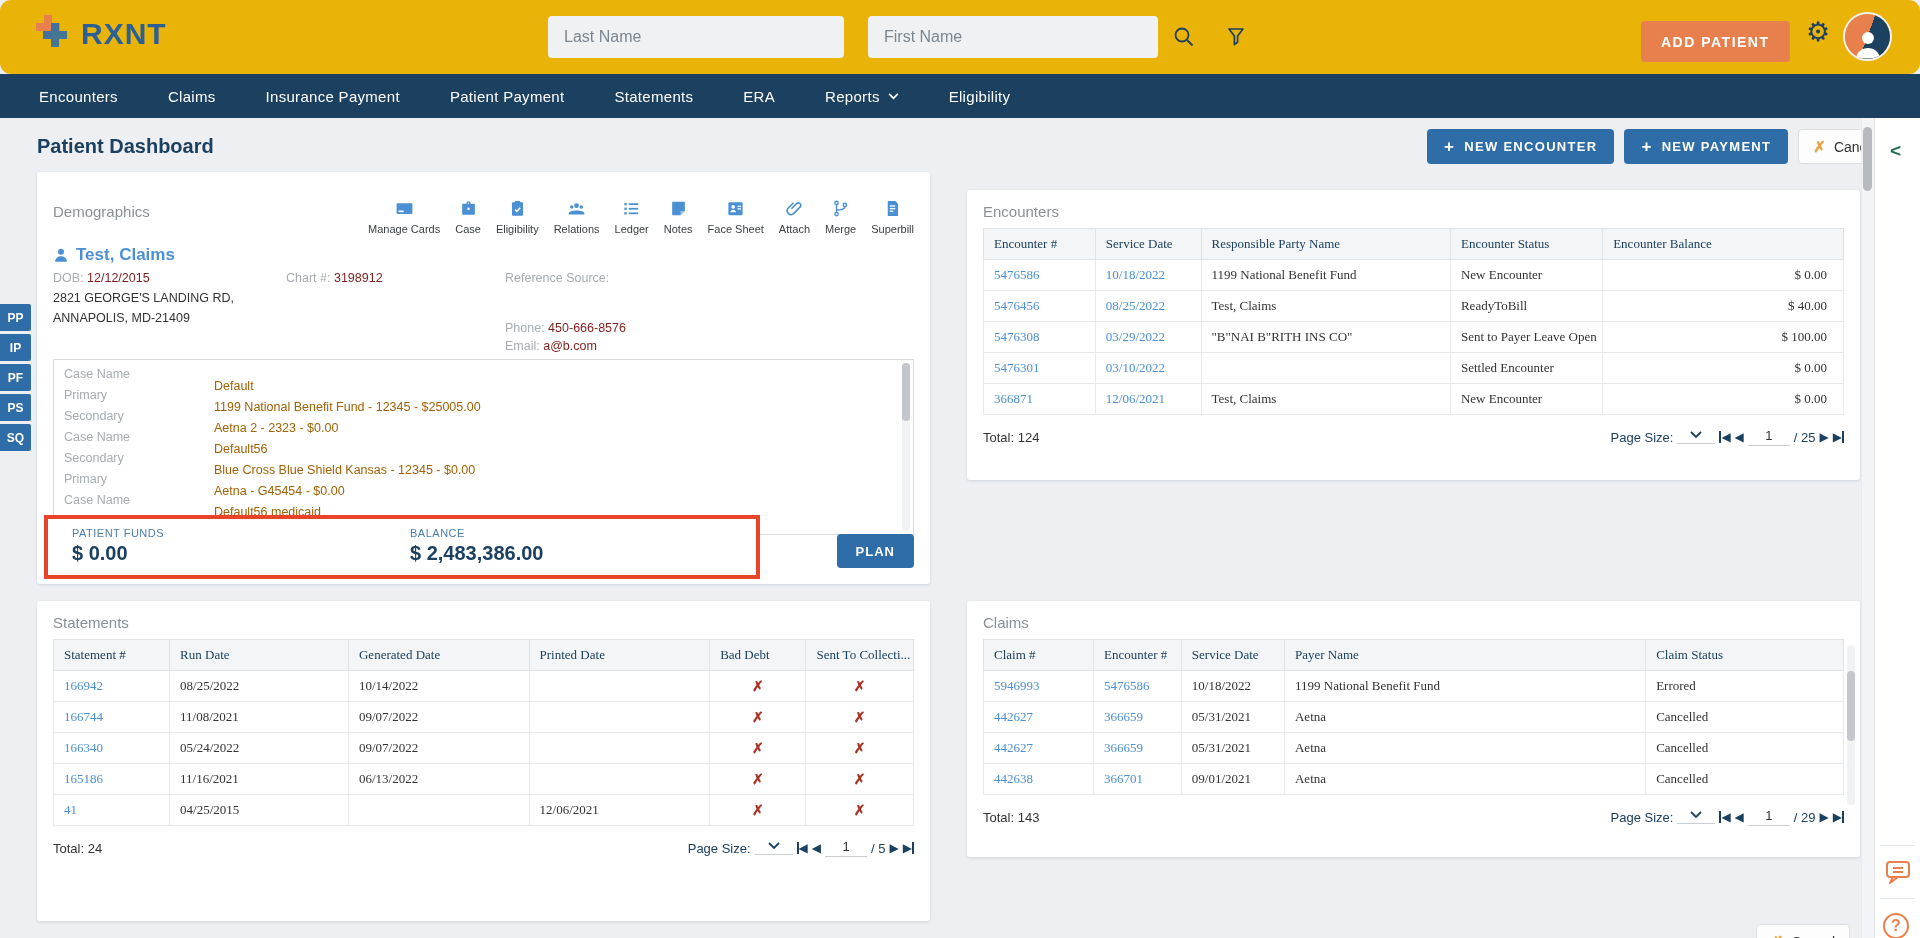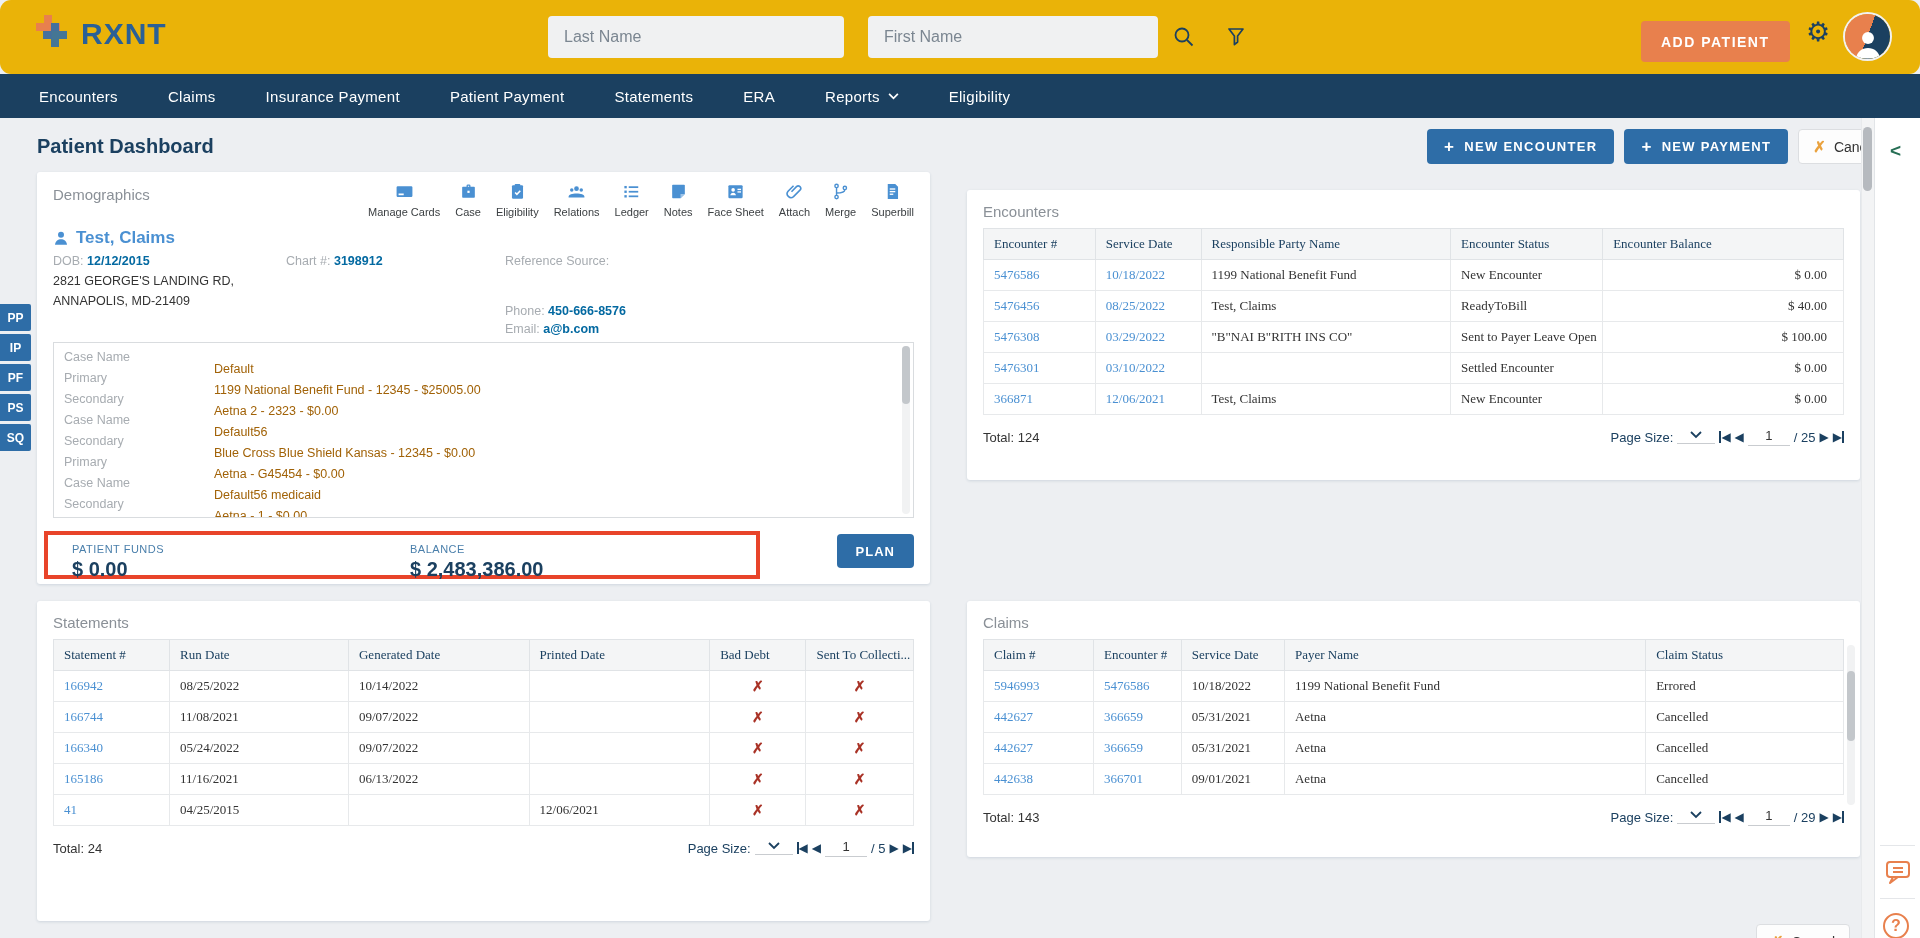--- a/index.html
+++ b/index.html
@@ -39,36 +39,36 @@
 
   
   .card { position:absolute; background:#fff; border-radius:3px; box-shadow:0 1px 3px rgba(27,64,96,.14); }
   #card-demographics { left:37px; top:172px; width:893px; height:412px; }
   #card-encounters   { left:967px; top:190px; width:893px; height:290px; }
   #card-statements   { left:37px; top:601px; width:893px; height:320px; }
   #card-claims       { left:967px; top:601px; width:893px; height:256px; }
   .panel-title { color:#8a9097; font-size:15px; padding:13px 16px 8px; }
 
   
-  .demo-head { display:flex; justify-content:space-between; align-items:flex-start; padding:14px 16px 0; }
+  .demo-head { display:flex; justify-content:space-between; align-items:flex-start; padding:31px 16px 0; }
   .toolbar { display:flex; gap:15px; margin-top:-4px; }
   .tool { display:flex; flex-direction:column; align-items:center; gap:5px; font-size:11px; color:#3c4043; cursor:pointer; white-space:nowrap; }
   .tool svg { width:19px; height:19px; }
   .patient-link { margin:10px 16px 0; color:#4a90d2; font-size:17px; font-weight:bold; display:flex; align-items:center; gap:7px; cursor:pointer; }
   .demo-grid { position:relative; margin:6px 16px 0; height:86px; font-size:12.5px; color:#333; }
   .dg { position:absolute; white-space:nowrap; }
   .lbl { color:#a7acb1; }
-  .val { color:#0369a1; font-weight:bold; }
+  .val { color:#7f1d1d; font-weight:normal; }
   .case-box { margin:2px 16px 0; border:1px solid #d9dcdf; height:176px; position:relative; overflow:hidden; padding-top:3px; }
   .case-row { display:flex; align-items:center; height:21px; padding-left:10px; font-size:12.5px; }
   .case-lbl { width:150px; color:#a7acb1; flex:none; }
   .case-val { color:#a16207;margin-top:24px; }
   .vtrack { position:absolute; background:#f1f2f3; border-radius:4px; }
   .vthumb { position:absolute; background:#c3c7cb; border-radius:4px; }
-  .funds-box { position:absolute; left:7px; bottom:5px; width:716px; height:48px; border:4px solid #e8442a; background:#fff; }
+  .funds-box { position:absolute; left:7px; bottom:5px; width:716px; height:64px; border:4px solid #e8442a; background:#fff; }
   .funds-col { position:absolute; top:8px; }
   .funds-patient { left:24px; }
   .funds-balance { left:362px; }
   .funds-lbl { font-size:11px; letter-spacing:.5px; color:#4a7fab; }
   .funds-val { font-size:20px; font-weight:bold; color:#1b4060; margin-top:3px; }
   .plan-btn { position:absolute; right:16px; bottom:16px; background:#2e6da7; color:#fff; border:none; border-radius:4px; height:34px; padding:0 19px; font-size:13px; font-weight:bold; letter-spacing:1px; font-family:"Liberation Sans", sans-serif; cursor:pointer; }
 
   
   .tbl-wrap { margin:0 16px; position:relative; }
   table { width:100%; border-collapse:collapse; font-size:13px; table-layout:fixed;font-family:Liberation Serif, serif; }

